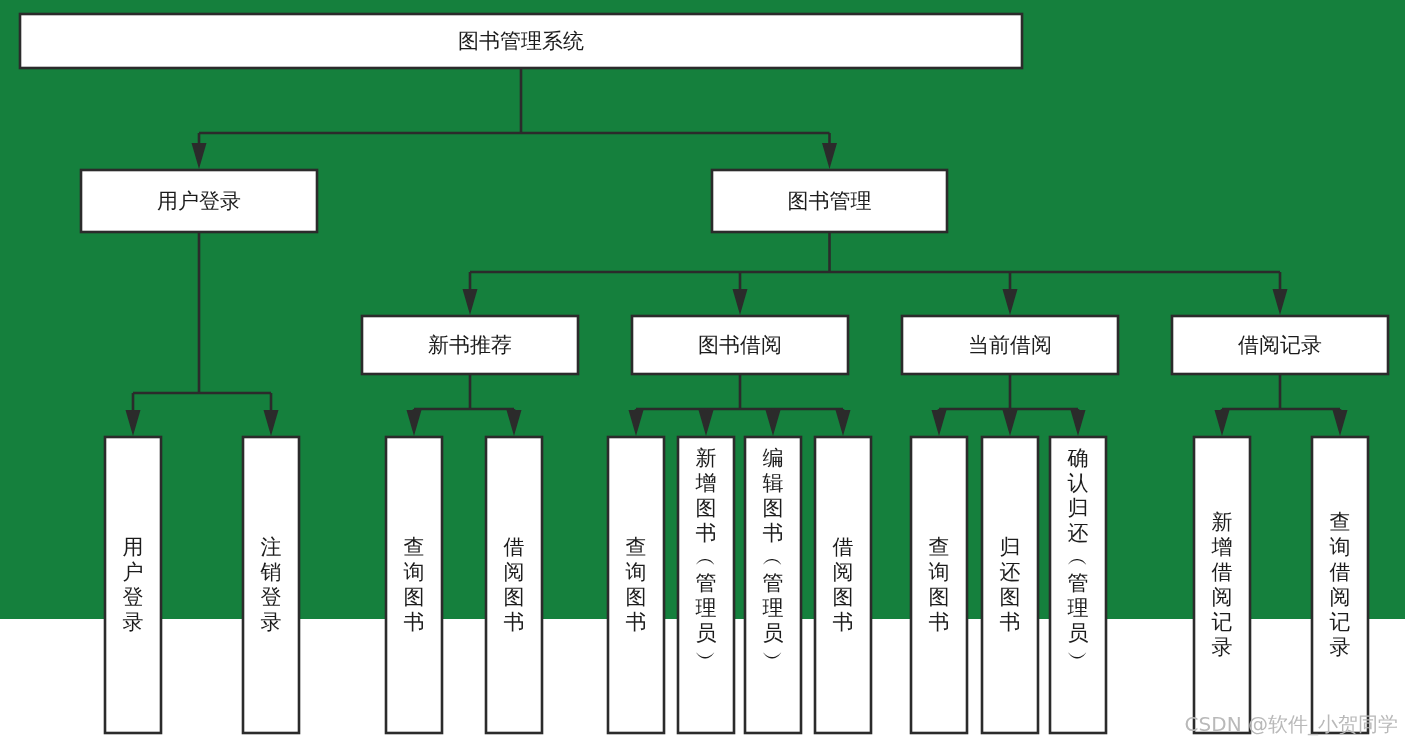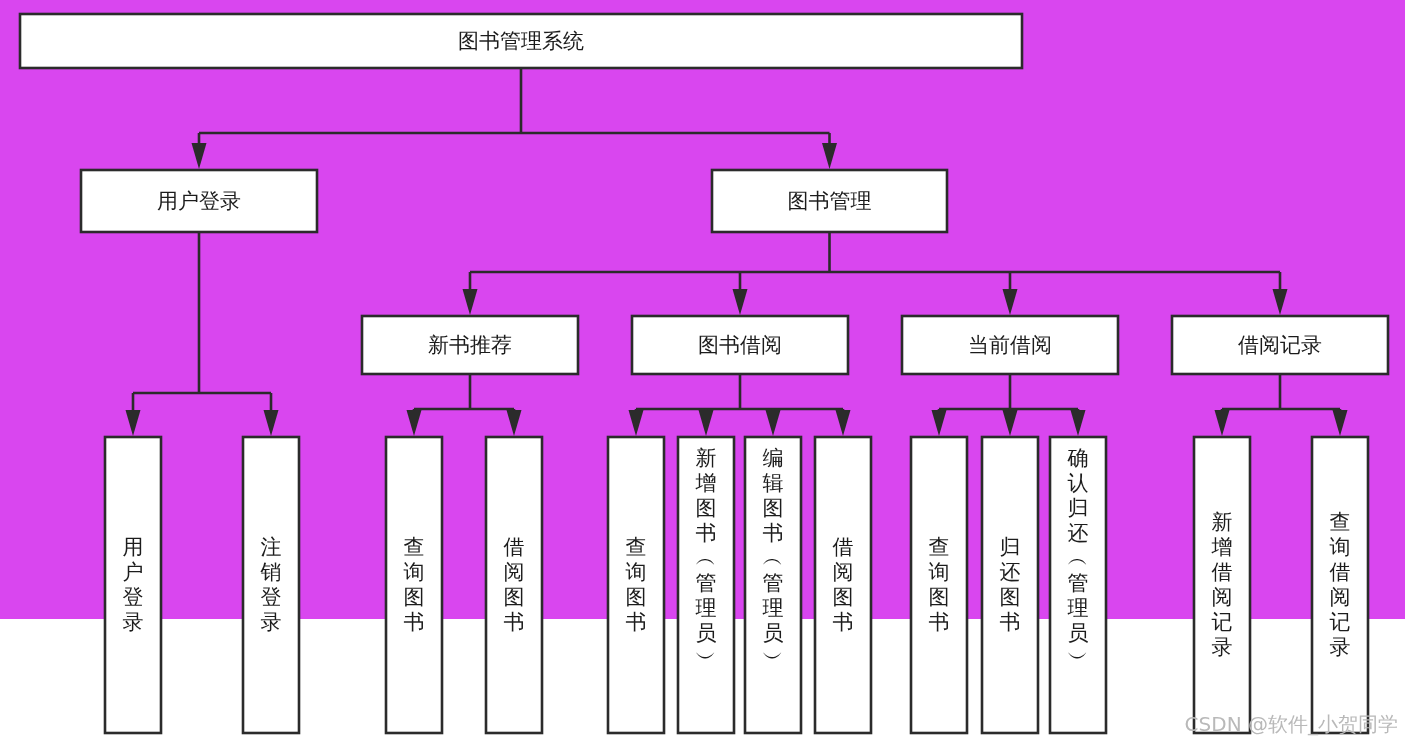--- a/index.html
+++ b/index.html
@@ -11,21 +11,21 @@
   body {
     width: 1405px;
     height: 747px;
     font-family: "DejaVu Sans", "Liberation Sans", sans-serif;
     overflow: hidden;
   }
   #diagram-root {
     position: relative;
     width: 1405px;
     height: 619px;
-    background: #d946ef;
+    background: #15803d;
     text-decoration: underline;
   }
   svg#tree-svg {
     position: absolute;
     left: 0;
     top: 0;
     width: 1405px;
     height: 747px;
     display: block;
   }

